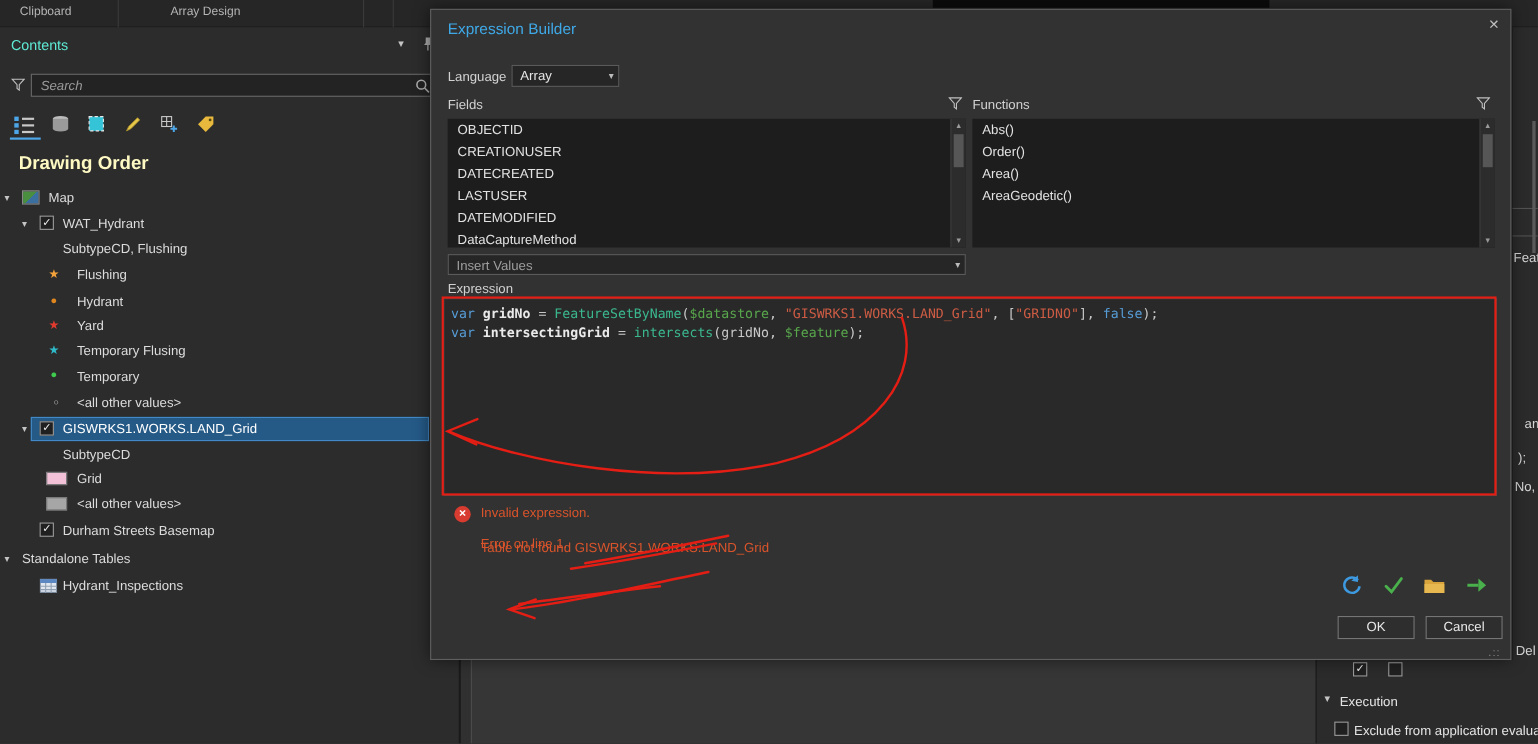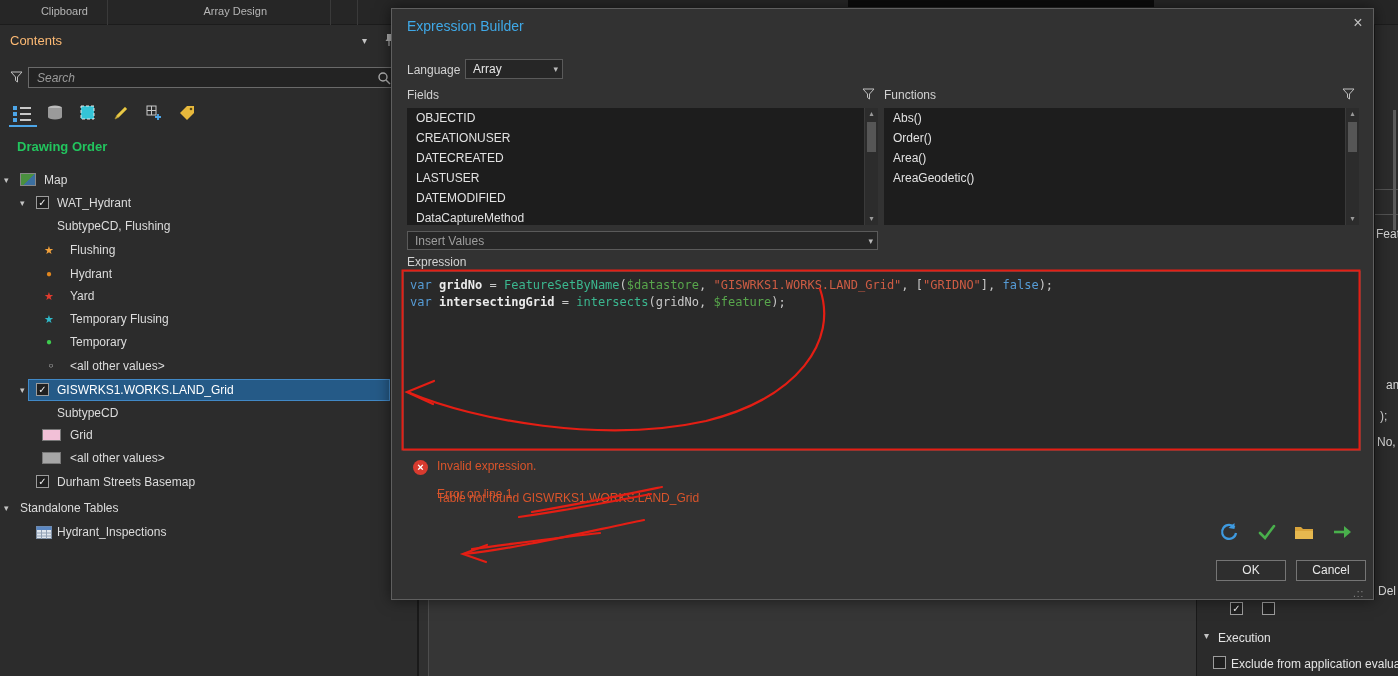--- a/index.html
+++ b/index.html
@@ -1,32 +1,32 @@
 <!DOCTYPE html>
 <html><head>
 <meta charset="utf-8">
 <style>
   *{margin:0;padding:0;box-sizing:border-box}
   html,body{width:1398px;height:676px;overflow:hidden}
   body{background:#363636;font-family:"Liberation Sans",sans-serif;position:relative;font-size:12px}
   
   #ribbon{position:absolute;left:0;top:0;width:1398px;height:25px;background:#262626;border-bottom:1px solid #1c1c1c}
-  .ribbon-tab{position:absolute;top:5px;color:#b5b5b5;font-size:11px;text-align:right}
+  .ribbon-tab{position:absolute;top:5px;color:#b5b5b5;font-size:11px;text-align:left}
   .ribbon-sep{position:absolute;top:0;width:1px;height:25px;background:#3a3a3a}
   #topblackbar{position:absolute;left:848px;top:0;width:306px;height:7px;background:#0b0b0b}
   
   #contents{position:absolute;left:0;top:25px;width:417px;height:651px;background:#2c2c2c}
   #panel-divider{position:absolute;left:417px;top:25px;width:2px;height:651px;background:#1a1a1a}
   #panel-gutter{position:absolute;left:419px;top:25px;width:10px;height:651px;background:#303030;border-right:1px solid #4e4e4e}
-  .hdr-title{position:absolute;left:10px;top:8px;font-size:13px;color:#fdba74}
+  .hdr-title{position:absolute;left:10px;top:8px;font-size:13px;color:#5eead4}
   .search-input{position:absolute;left:28px;top:42px;width:368px;height:21px;background:#232323;border:1px solid #6a6a6a;color:#d8d8d8;font-size:12px;padding:0 22px 0 8px;font-family:"Liberation Sans",sans-serif}
   .search-input::placeholder{color:#9a9a9a;font-style:italic}
   .tb-icon{position:absolute;top:76px;width:26px;height:24px;display:flex;align-items:center;justify-content:center}
   #tb-underline{position:absolute;left:9px;top:100px;width:28px;height:2px;background:#4da6e8}
-  .section-label{position:absolute;left:17px;top:114px;font-size:13px;font-weight:bold;color:#22c55e}
+  .section-label{position:absolute;left:17px;top:114px;font-size:17px;font-weight:bold;color:#fef9c3}
   
   .trow{position:absolute;left:0;width:417px;height:22px;color:#dcdcdc;font-size:12px}
   .trow .lbl{position:absolute;top:0;line-height:22px;white-space:nowrap}
   .tri{position:absolute;top:0;line-height:22px;font-size:9px;color:#c4c4c4}
   .cb{position:absolute;top:4px;width:13px;height:13px;background:#202020;border:1px solid #9c9c9c;text-align:center}
   .cb i{font-style:normal;font-size:10px;line-height:12px;color:#efefef;display:block}
   .mk{position:absolute;top:0;line-height:22px;text-align:center;width:14px}
   .sw{position:absolute;top:5px;width:19px;height:12px;border:1px solid #777}
   .hl{position:absolute;left:28px;top:0;width:362px;height:22px;background:#255a87;border:1px solid #4189c7}
   .mapthumb{position:absolute;top:4px;width:16px;height:13px;border:1px solid #888;background:linear-gradient(135deg,#4a8f3f 0 52%,#3b6fa0 52% 100%)}

